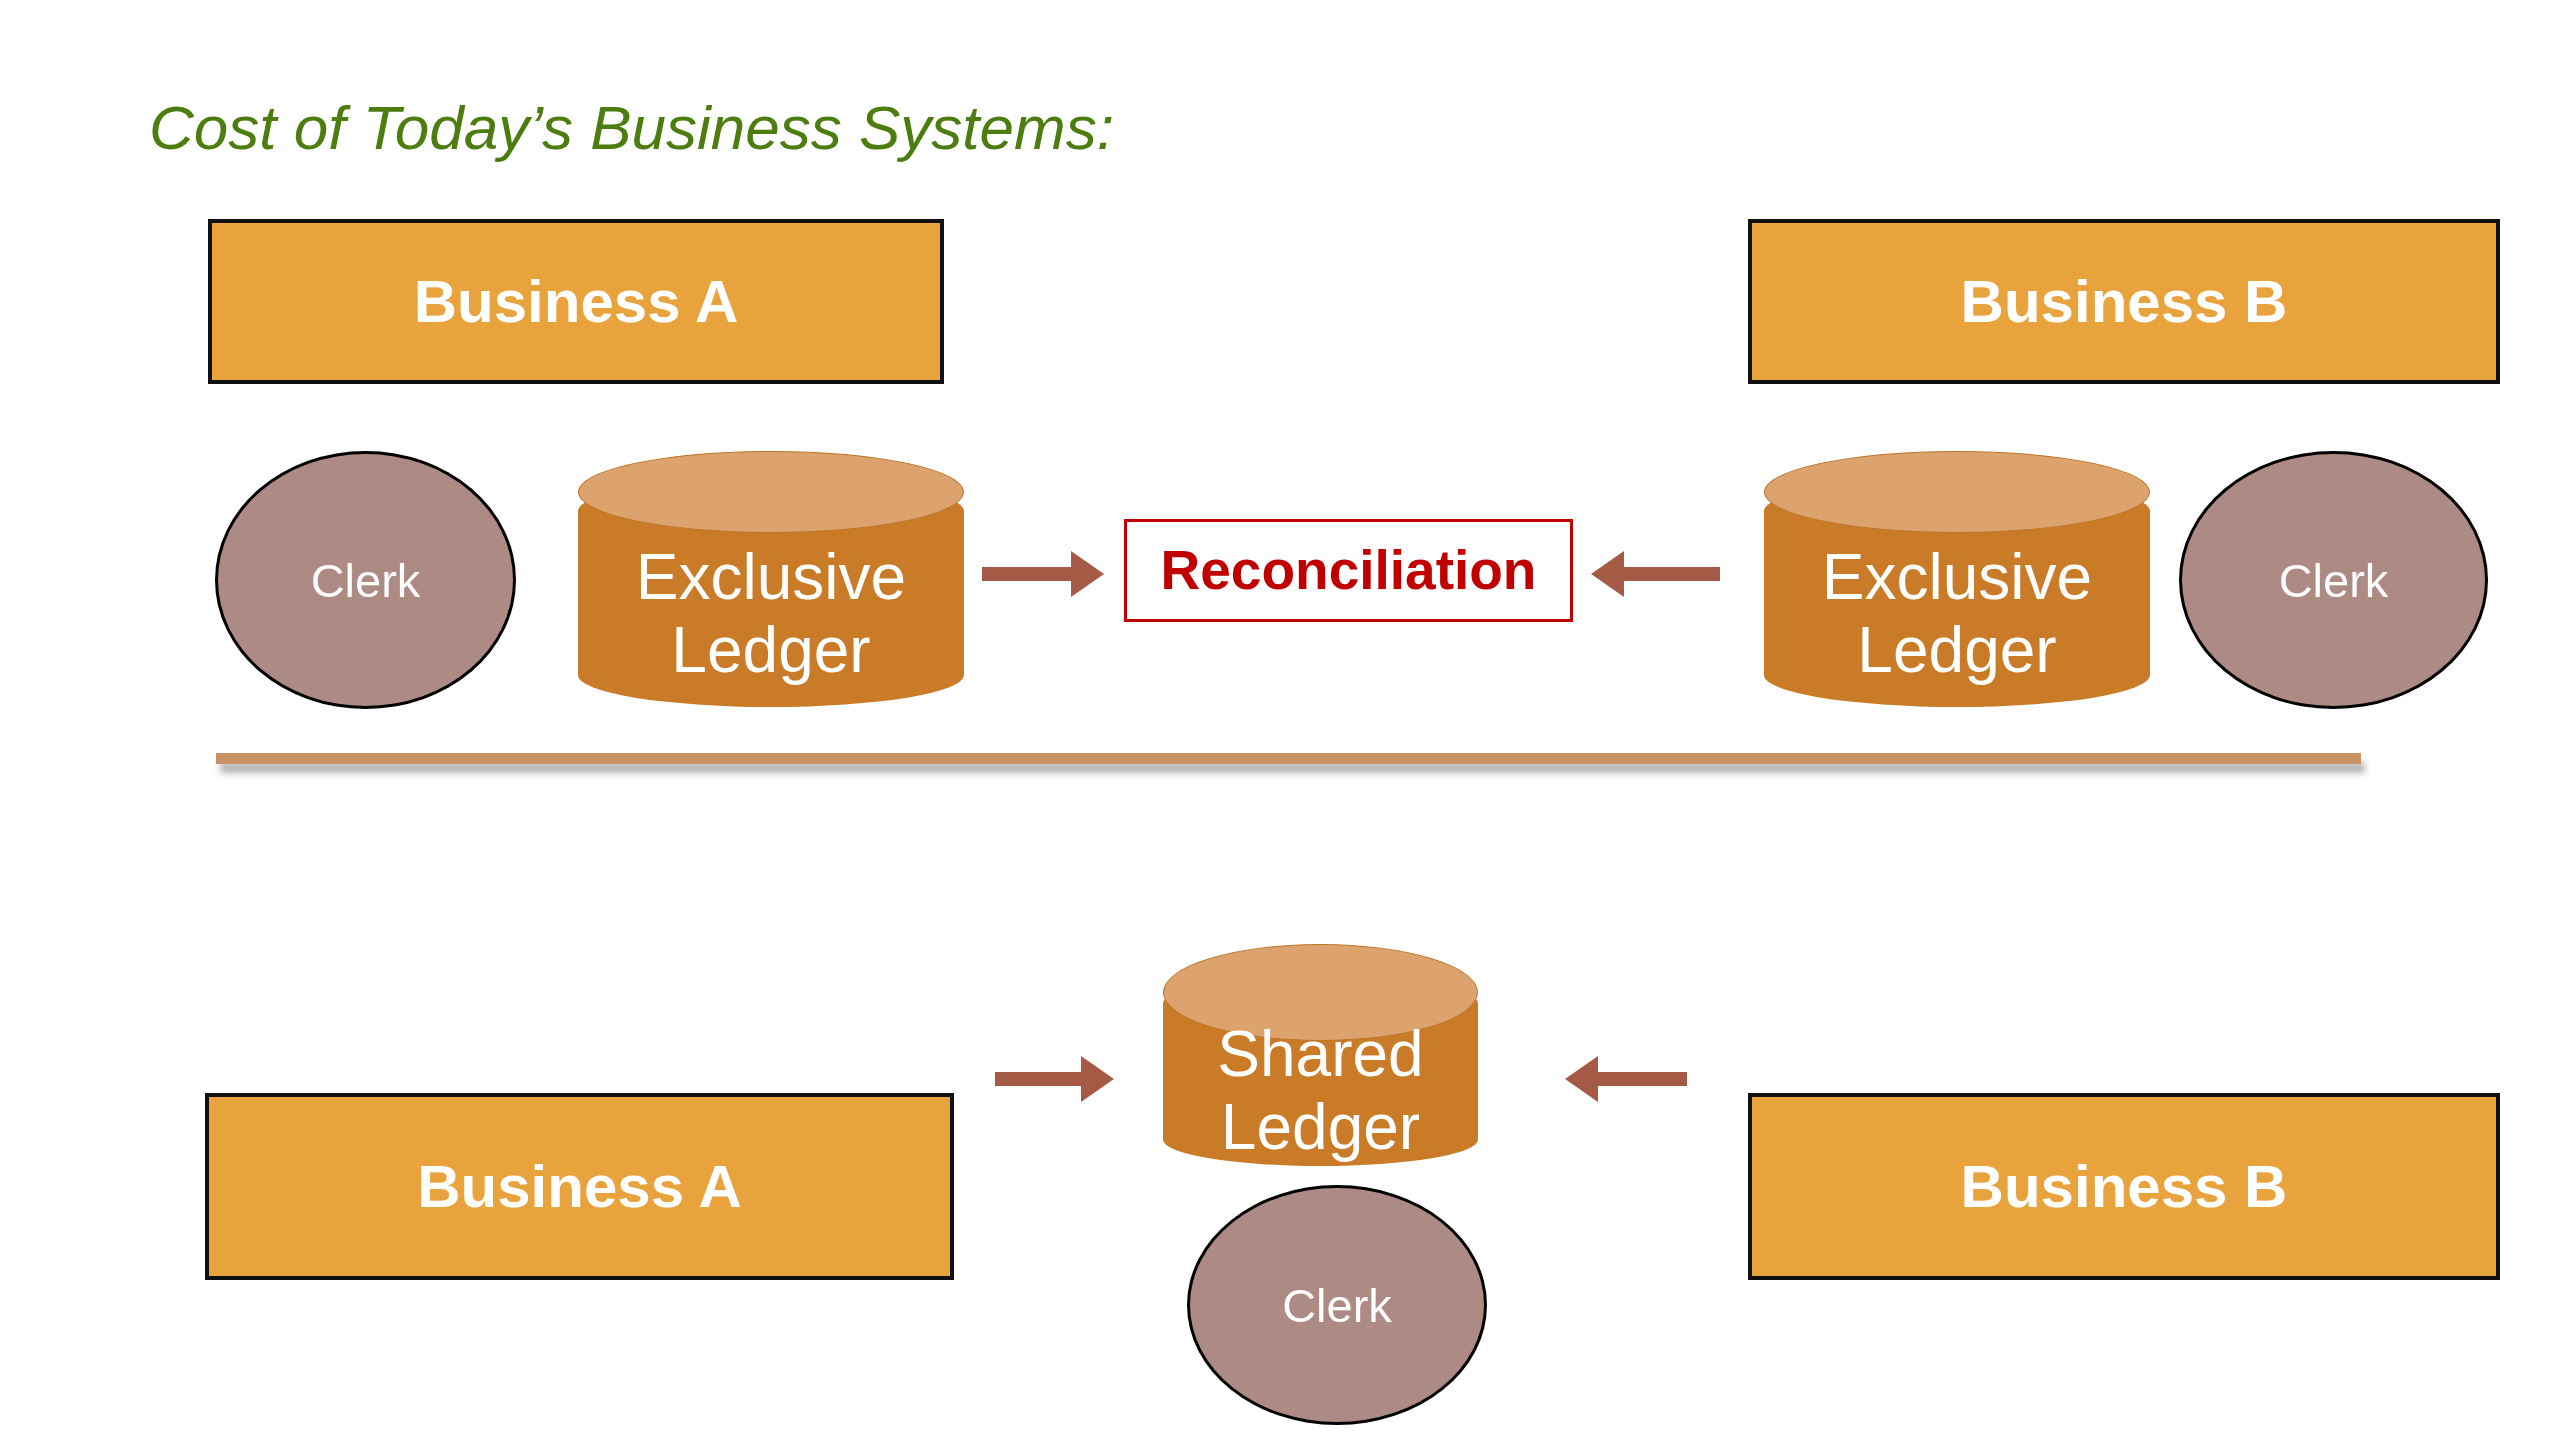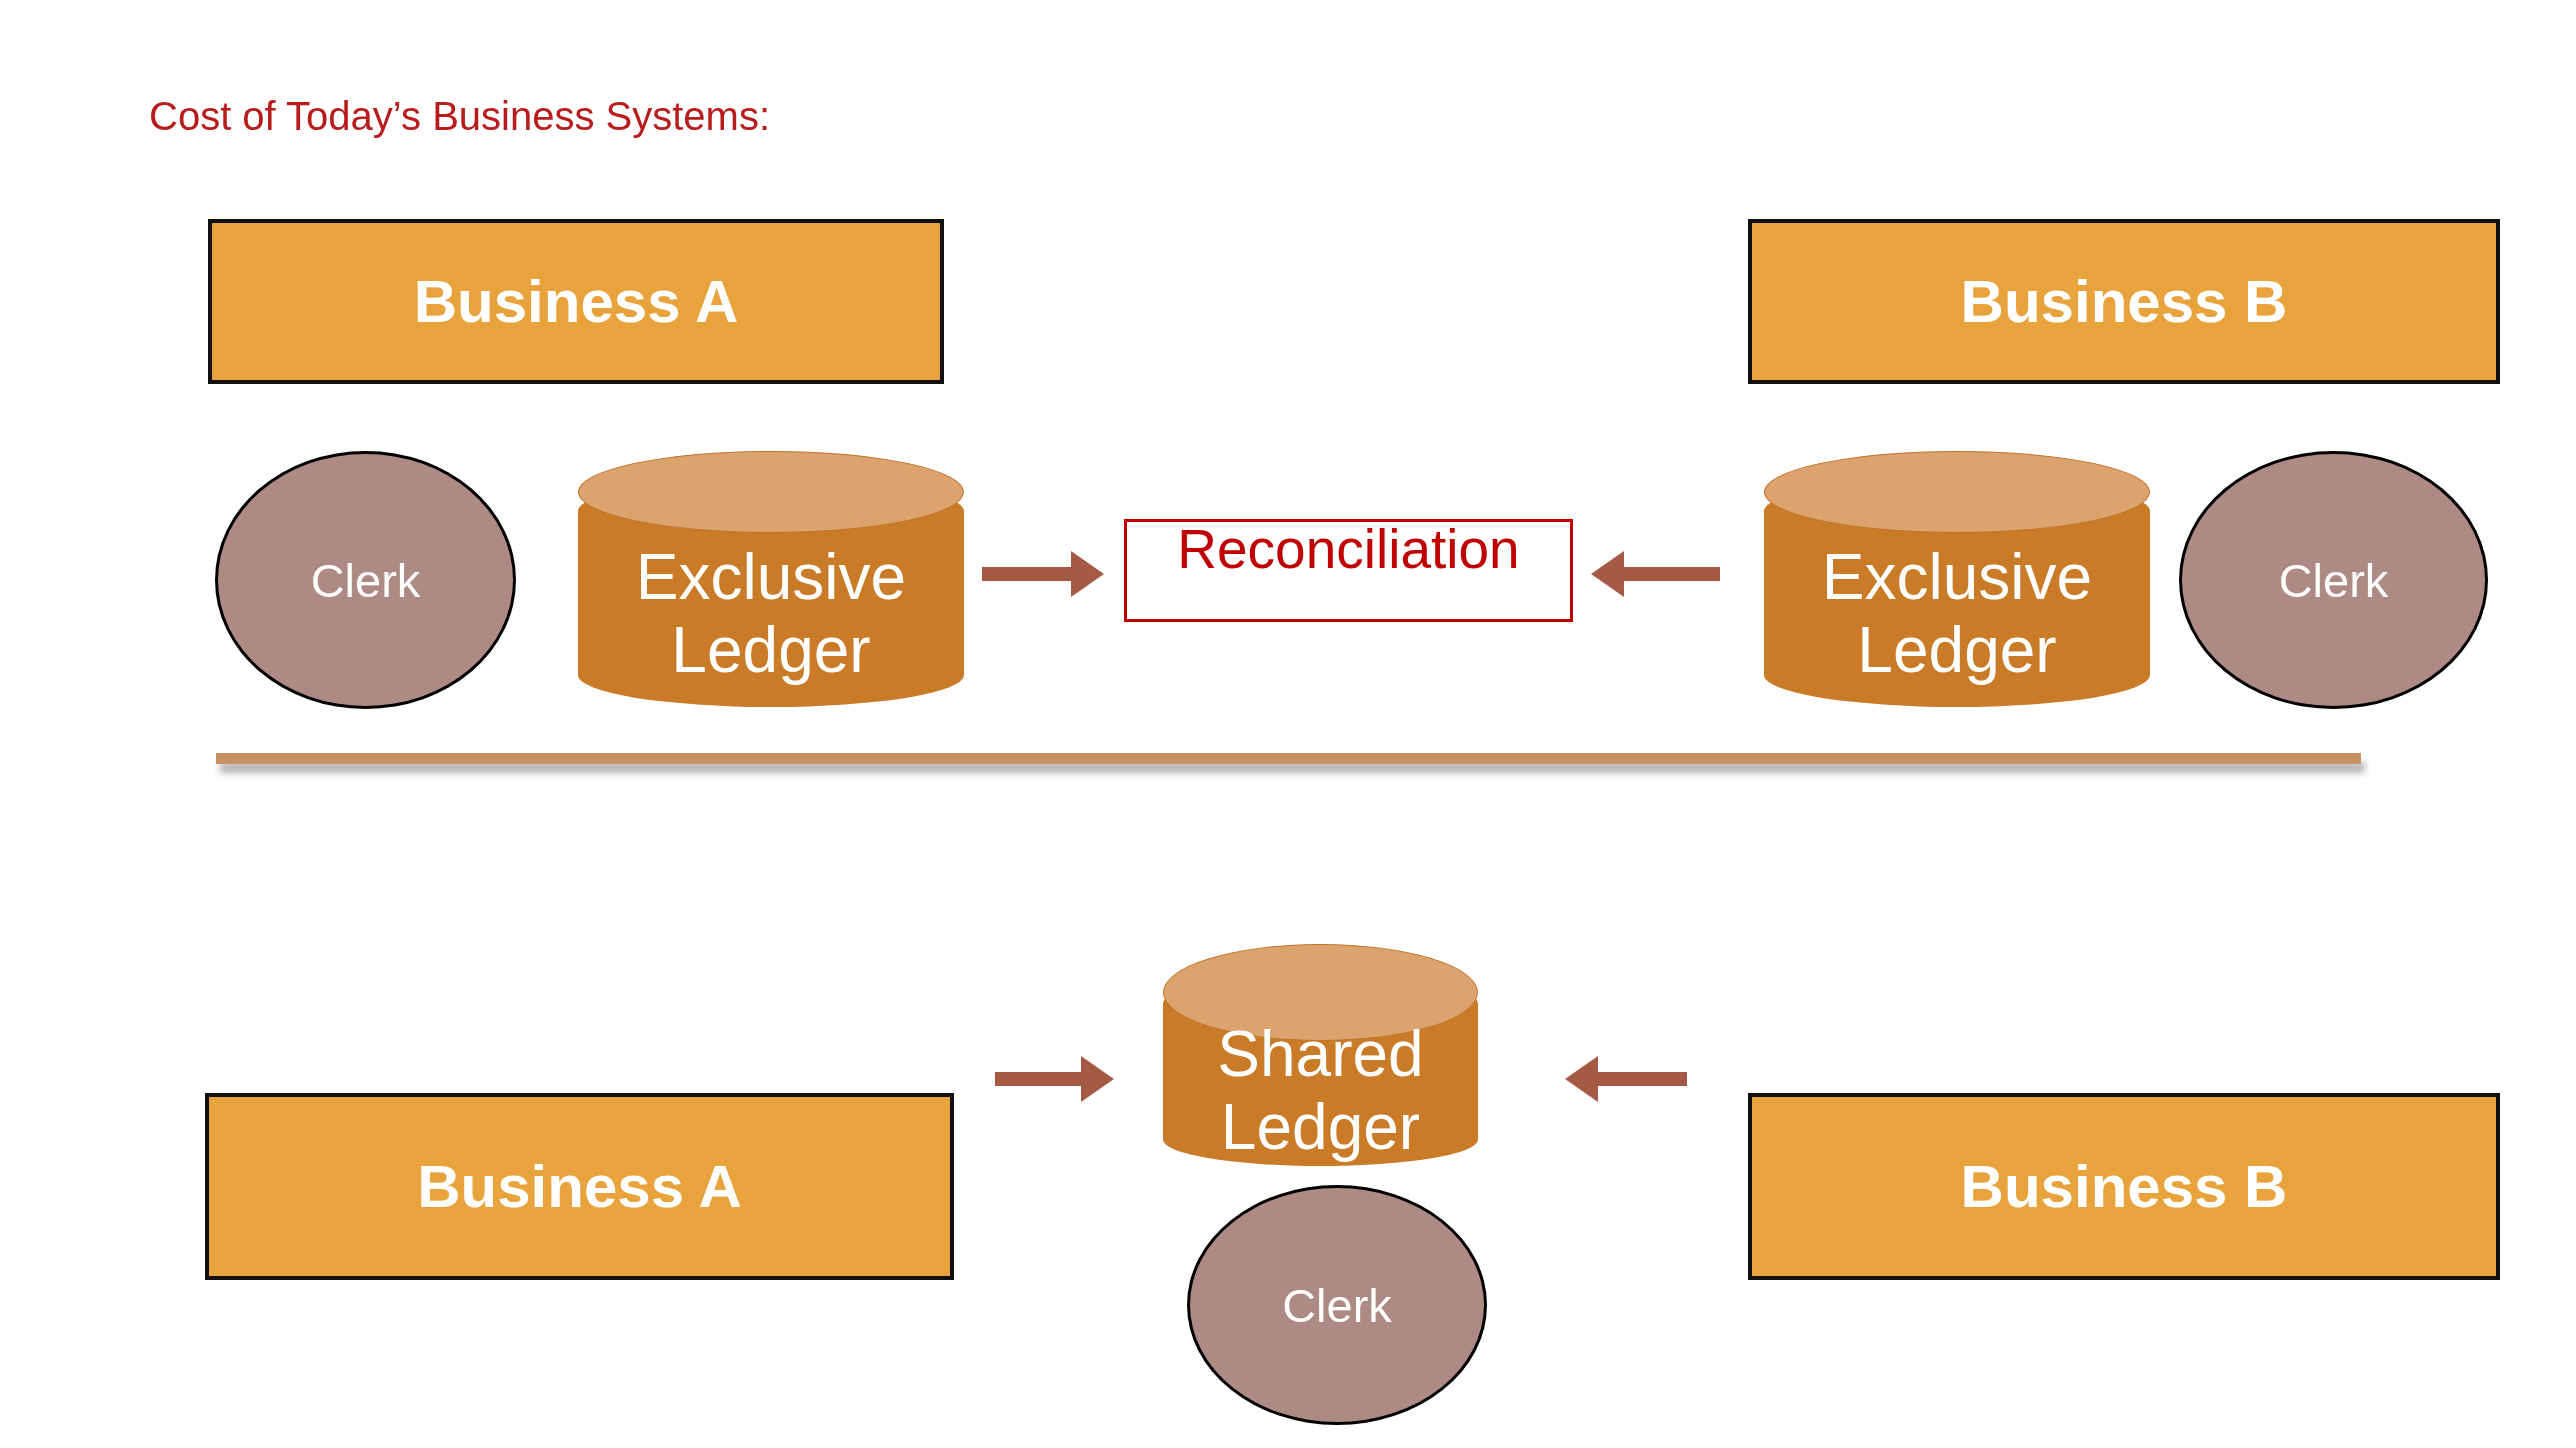--- a/index.html
+++ b/index.html
@@ -14,26 +14,27 @@
     position: relative;
     width: 2576px;
     height: 1449px;
     background: #ffffff;
     overflow: hidden;
   }
 
   
   .section-title {
     position: absolute;
-    color: #b91c1c;
-    font-size: 40px;
+    color: #4d7c0f;
+    font-size: 62px;
     font-weight: 400;
     line-height: 1.1;
     white-space: nowrap;
     letter-spacing: 0px;
+    font-style: italic;
   }
   #title-top  { left: 149px; top: 94px; }
   #title-bottom { left: 149px; top: 832px; }
 
   
   .biz-box {
     position: absolute;
     background: #E8A33D;
     border: 4.5px solid #101010;
     box-sizing: border-box;
@@ -122,21 +123,23 @@
   #reconciliation-box {
     position: absolute;
     left: 1124px;
     top: 519px;
     width: 449px;
     height: 103px;
     background: #FFFFFF;
     border: 3.9px solid #C00000;
     box-sizing: border-box;
     display: flex;
+    align-items: center;
     justify-content: center;
+    font-weight: bold;
   }
   #reconciliation-box .recon-label {
     color: #C00000;
     font-size: 55px;
     line-height: 1;
     white-space: nowrap;
   }
 
   
   .arrow { position: absolute; }

